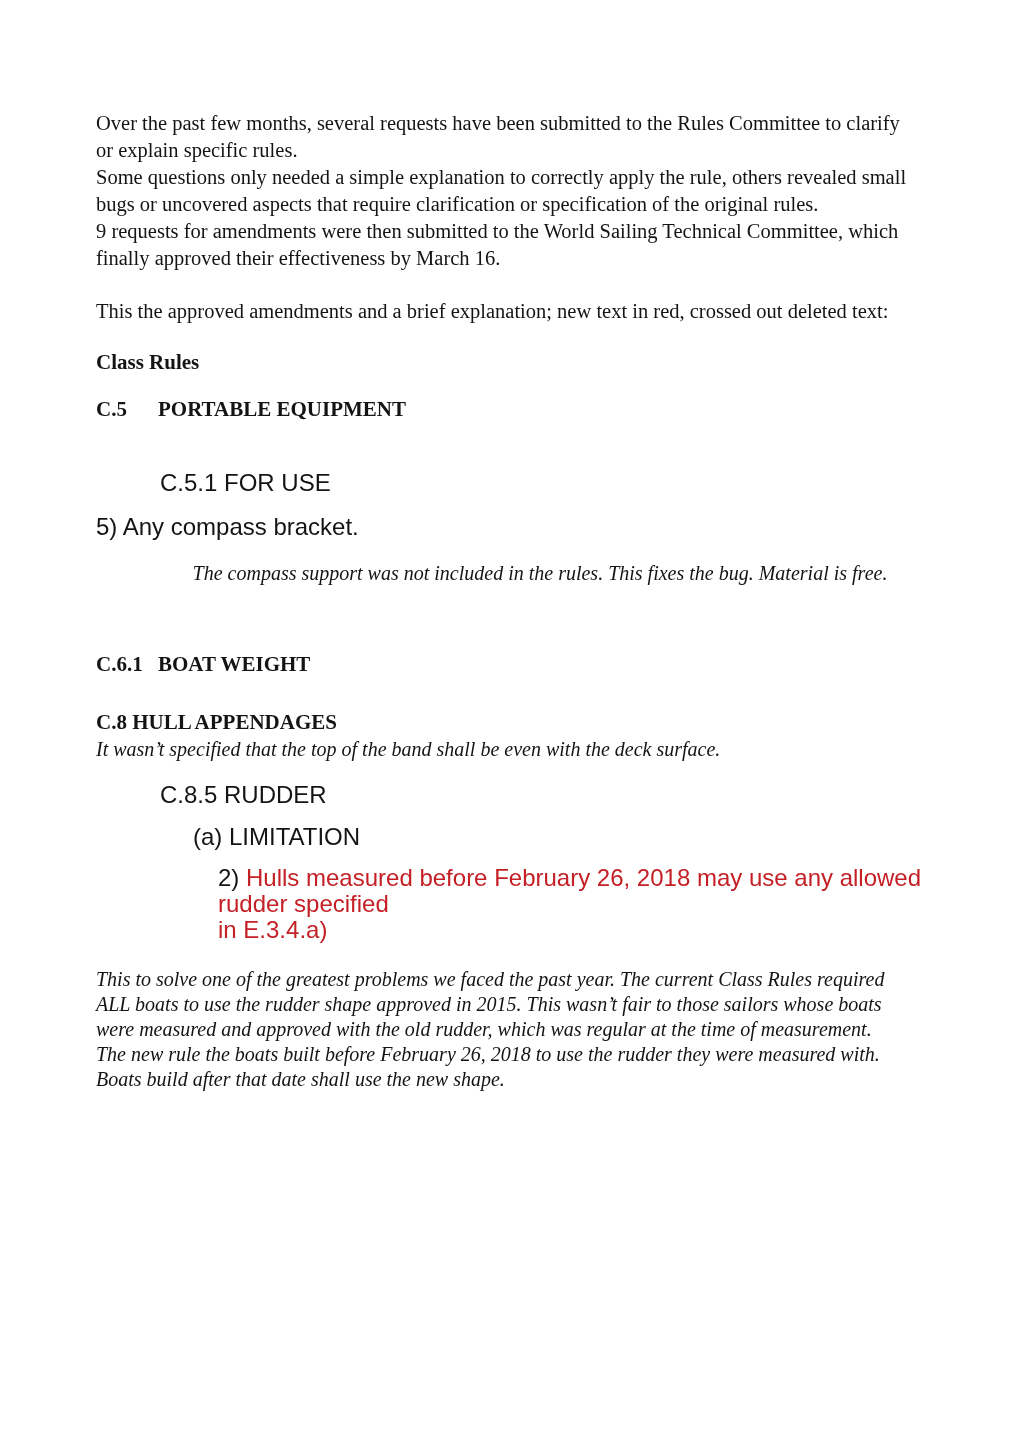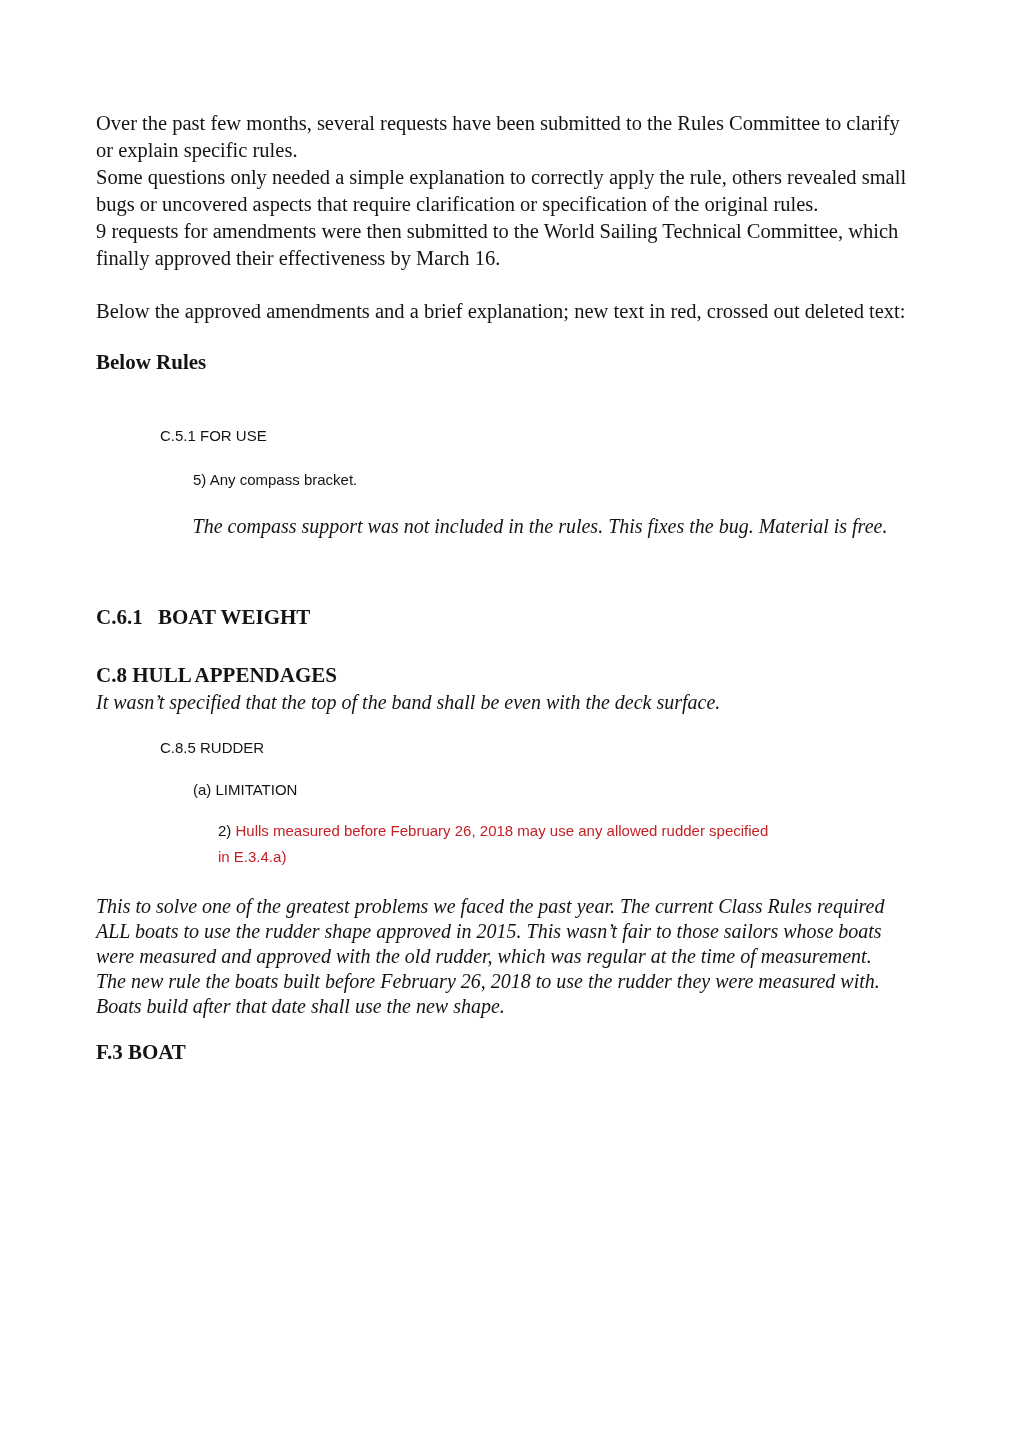--- a/index.html
+++ b/index.html
@@ -7,34 +7,34 @@
     position: relative;
     width: 1024px;
     height: 1100px;
     background: #ffffff;
     box-sizing: border-box;
     padding: 110px 40px 12px 96px;
     overflow: hidden;
     color: #141414;
   }
   .serif  { font-family: "Liberation Serif", "DejaVu Serif", serif; font-size: 20.5px; line-height: 27px; }
-  .sans   { font-family: "Liberation Sans", "DejaVu Sans", sans-serif; font-size: 15px; line-height: 26px; }
+  .sans   { font-family: "Liberation Sans", "DejaVu Sans", sans-serif; font-size: 24px; line-height: 26px; }
   .italic { font-style: italic; font-size: 20px; line-height: 26px; }
   .heading { font-family: "Liberation Serif", "DejaVu Serif", serif; font-weight: bold; font-size: 21px; line-height: 27px; }
   .multiline { white-space: pre-line; }
   .bold { font-weight: bold; }
   .red  { color: #c42026; }
   .hnum { display: inline-block; min-width: 62px; }
 
   .intro        { margin-top: 0; }
   .legend       { margin-top: 26px; }
   .h-classrules { margin-top: 24px; }
   .h-c5         { margin-top: 20px; }
   .sub-c51      { margin-top: 47px; margin-left: 64px; }
-  .item-5       { margin-top: 18px; margin-left: 97px; }
+  .item-5       { margin-top: 18px; }
   .note-compass { margin-top: 20px; text-align: center; }
   .h-c61        { margin-top: 65px; }
   .body-c61     { margin-top: 47px; margin-left: 66px; }
   .h-c8         { margin-top: 31px; }
   .row-c84      { margin-top: 25px; display: flex; }
   .row-c84 .label { width: 125px; flex: 0 0 125px; margin-left: 64px; }
   .row-c84 .text  { flex: 1; }
   .note-band    { }
   .sub-c85      { margin-top: 20px; margin-left: 64px; }
   .item-a       { margin-top: 16px; margin-left: 97px; }
@@ -47,24 +47,27 @@
 
 <div class="page">
 
   <div class="serif intro multiline">Over the past few months, several requests have been submitted to the Rules Committee to clarify
 or explain specific rules.
 Some questions only needed a simple explanation to correctly apply the rule, others revealed small
 bugs or uncovered aspects that require clarification or specification of the original rules.
 9 requests for amendments were then submitted to the World Sailing Technical Committee, which
 finally approved their effectiveness by March 16.</div>
 
-  <div class="serif legend">Below the approved amendments and a brief explanation; new text in red, crossed out deleted text:</div>
+  <div class="serif legend">This the approved amendments and a brief explanation; new text in red, crossed out deleted text:</div>
 
-  <div class="heading h-classrules">Below Rules</div>
+  <div class="heading h-classrules">Class Rules</div>
 
+  <div class="heading h-c5">
+    <span class="hnum">C.5</span><span>PORTABLE EQUIPMENT</span>
+  </div>
 
   <div class="sans sub-c51">C.5.1 FOR USE</div>
 
   <div class="sans item-5">5) Any compass bracket.</div>
 
   <div class="serif italic note-compass">The compass support was not included in the rules. This fixes the bug. Material is free.</div>
 
   <div class="heading h-c61">
     <span class="hnum">C.6.1</span><span>BOAT WEIGHT</span>
   </div>

